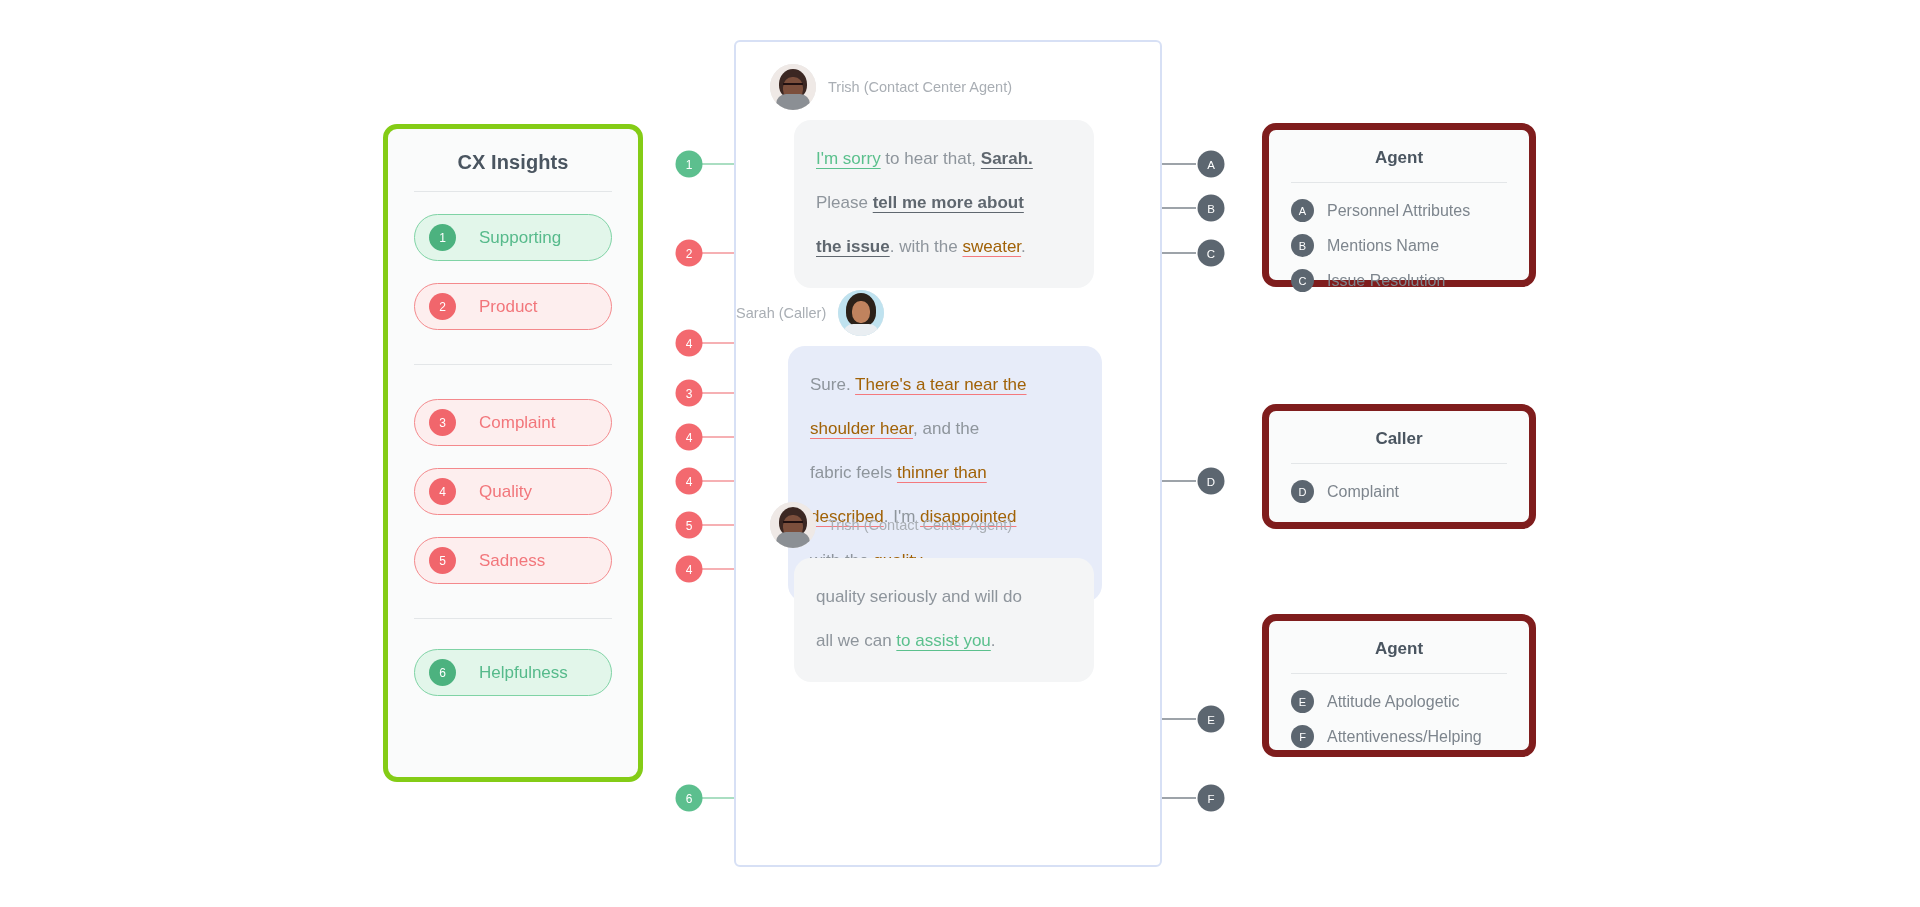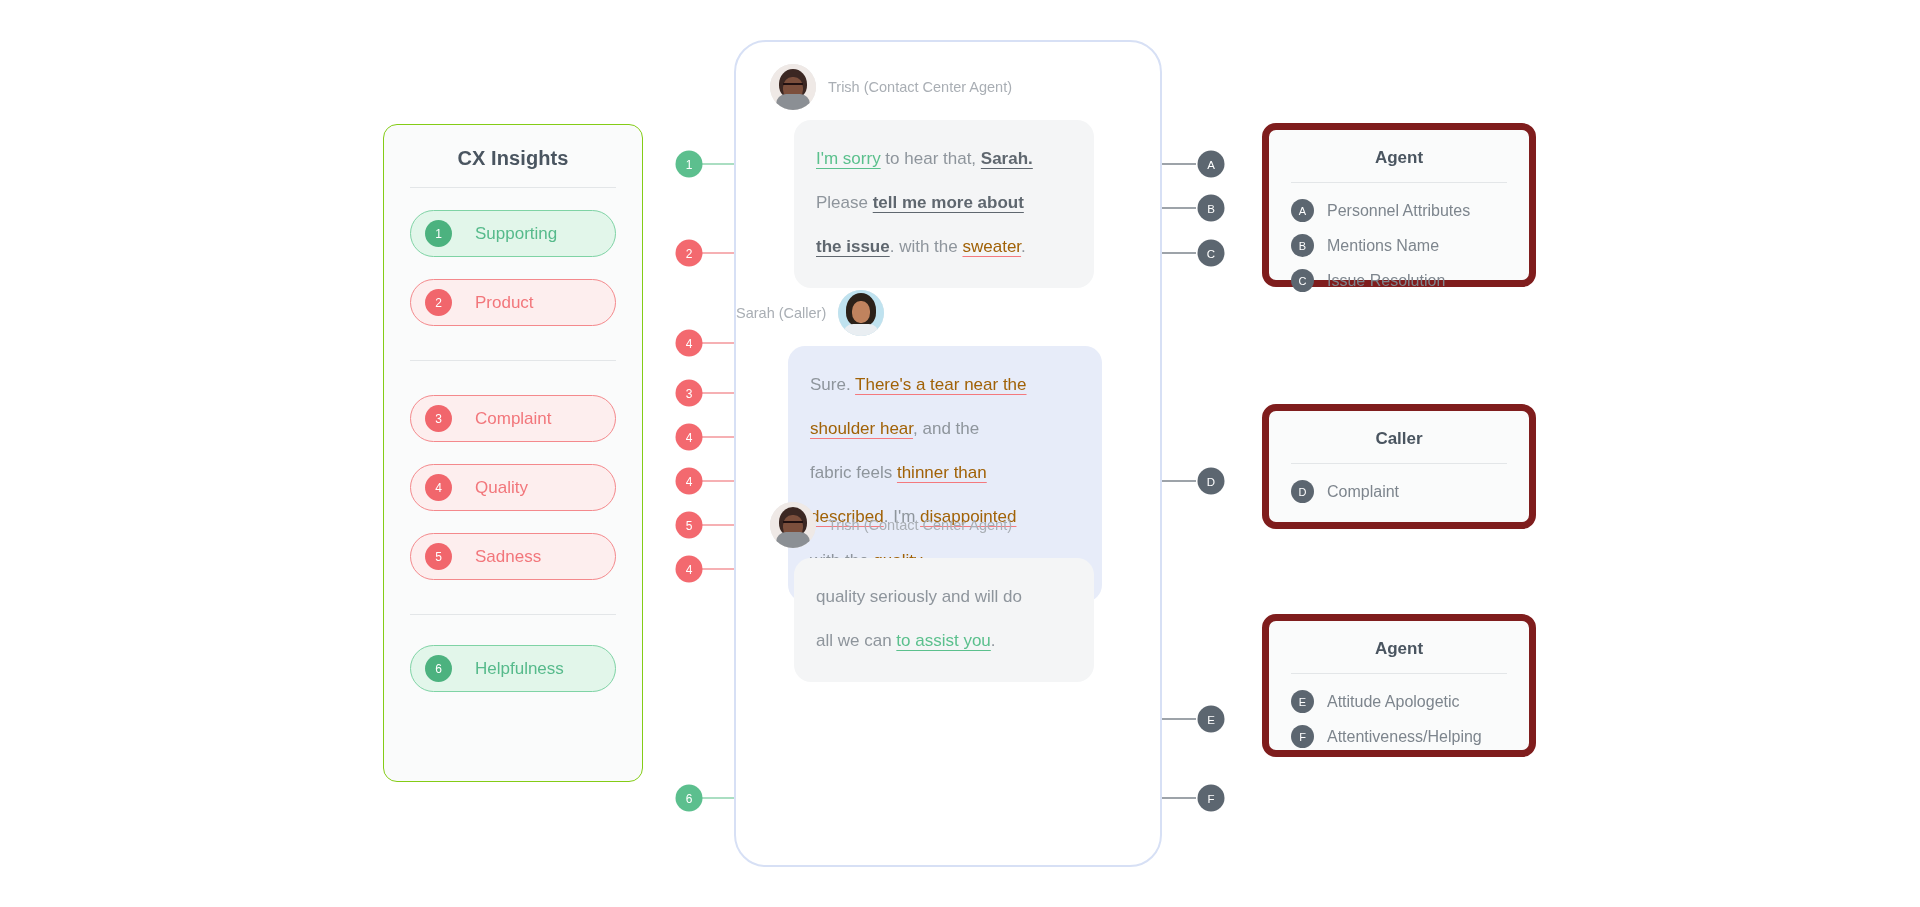--- a/index.html
+++ b/index.html
@@ -9,21 +9,21 @@
     font-family: "Liberation Sans", sans-serif;
     overflow: hidden;
   }
   #stage { position: relative; width: 1920px; height: 907px; background:#fff; }
 
   
   .sidebar {
     position: absolute; left: 383px; top: 124px;
     width: 260px; height: 658px;
     background: #fafbfb;
-    border: 1px solid #84cc16;
+    border: 5px solid #84cc16;
     border-radius: 14px;
     padding: 22px 26px;
   }
   .sidebar-title {
     text-align: center;
     font-size: 20px;
     font-weight: 700;
     color: #4a5560;
     letter-spacing: .1px;
     margin-bottom: 17px;
@@ -56,21 +56,21 @@
   .gap-sep { margin: 34px 0 0 0; }
   .group-2 { padding-top: 34px; }
   .group-3 { padding-top: 30px; }
 
   
   .phone {
     position: absolute; left: 734px; top: 40px;
     width: 428px; height: 827px;
     background: #ffffff;
     border: 2px solid #d7e0f5;
-    border-radius: 32px;
+    border-radius: 6px;
   }
   .msg-row { position: absolute; left: 0; width: 100%; }
 
   .who { display:flex; align-items:center; gap: 12px; }
   .who.right { }
   .avatar {
     width: 46px; height: 46px; border-radius: 50%;
     background: #e8e8e8; overflow: hidden; flex: 0 0 auto;
     position: relative;
   }

